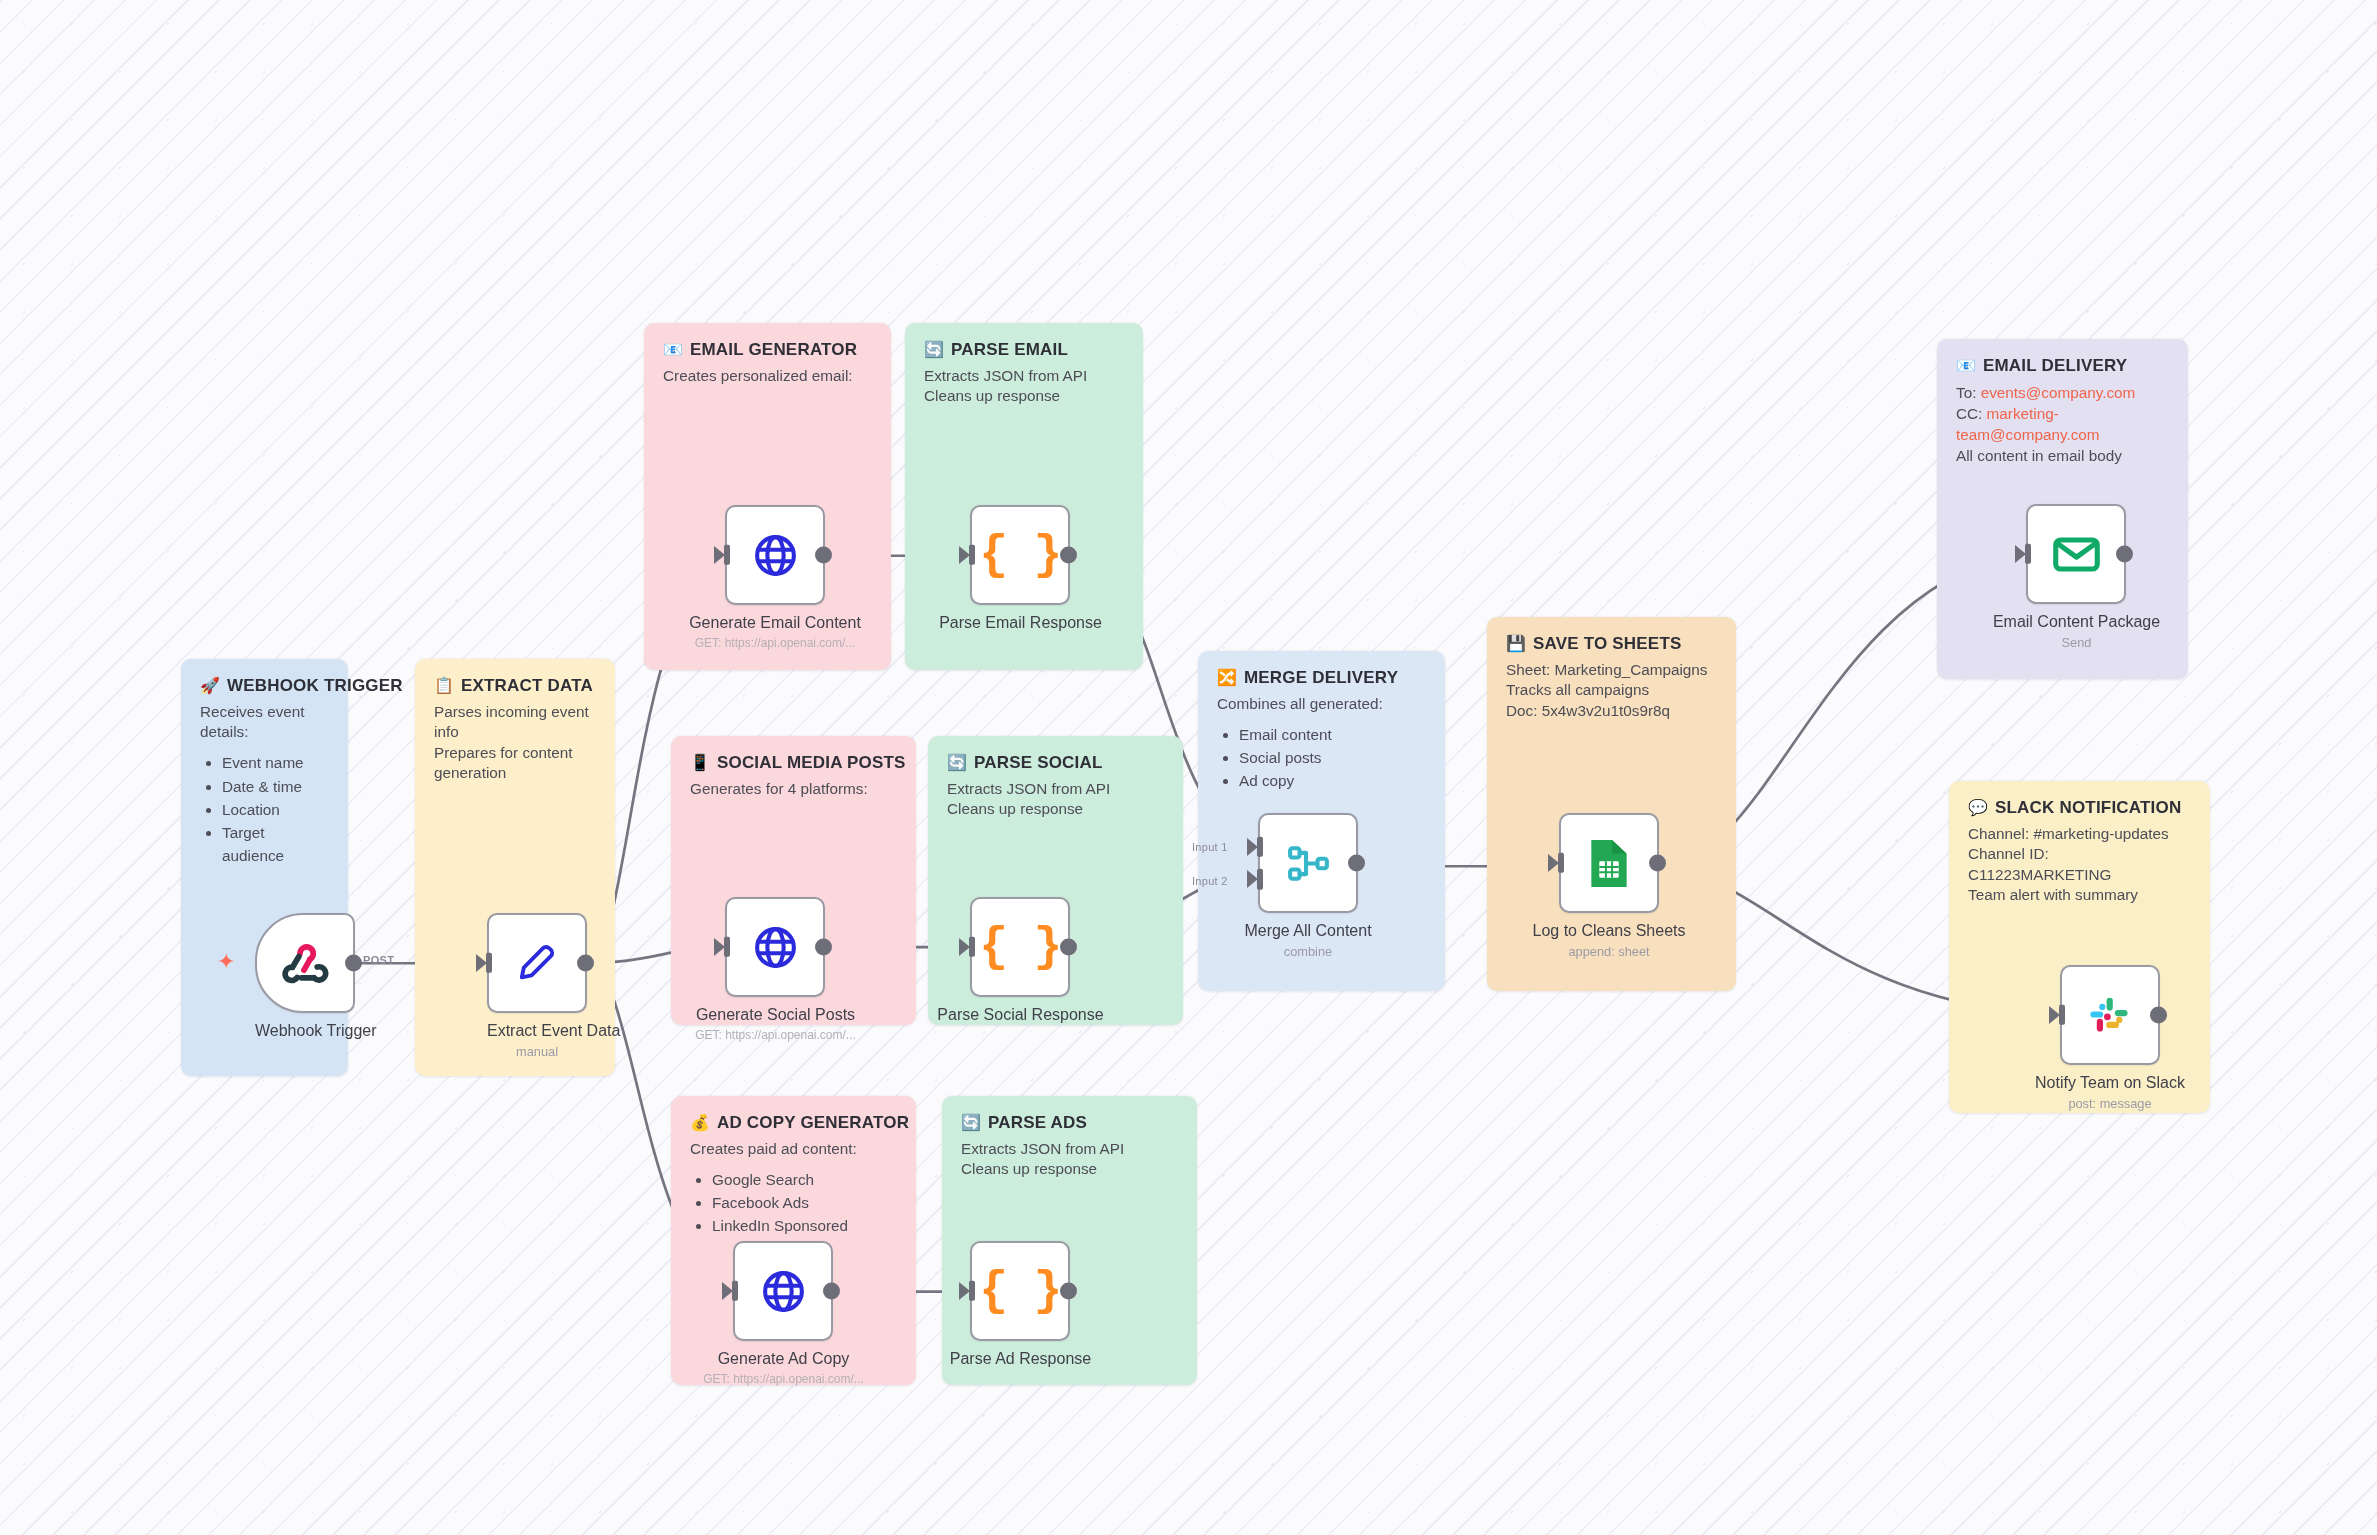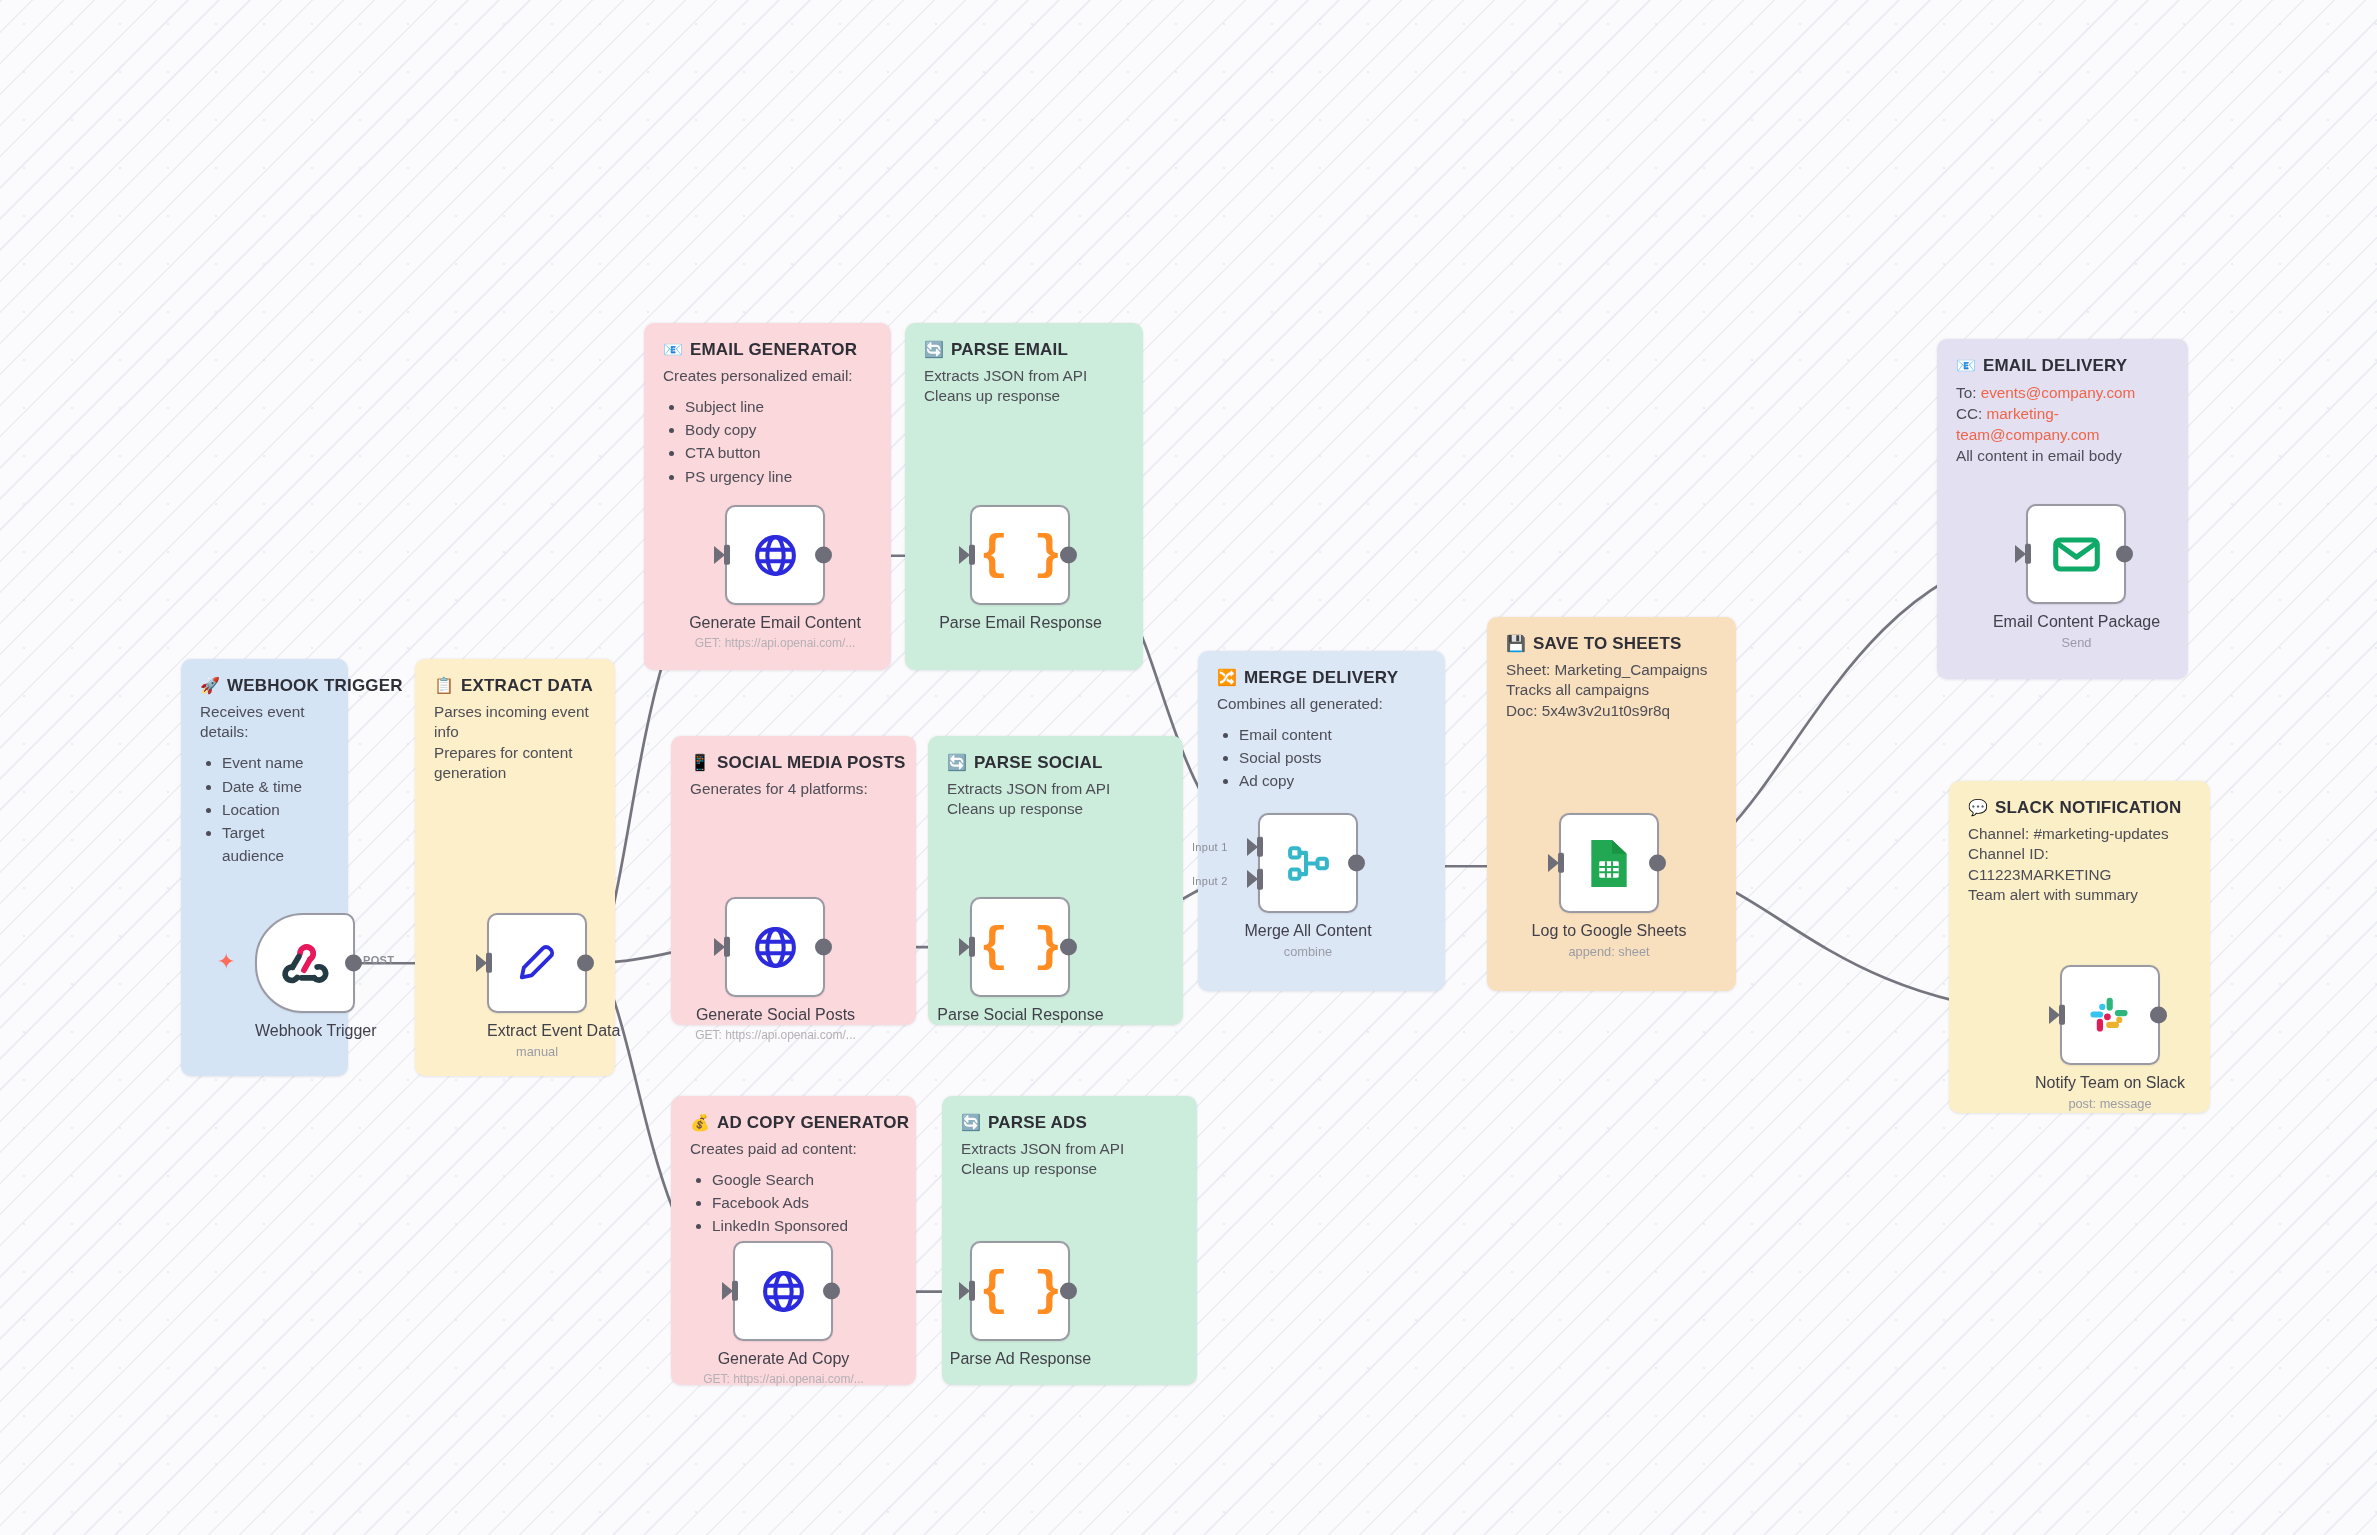--- a/index.html
+++ b/index.html
@@ -173,26 +173,20 @@
     <p class="st-sub">Prepares for content</p>
     <p class="st-sub">generation</p>
   </div>
 
   <div class="sticky sk-pink" style="left:644px; top:323px; width:247px; height:347px;">
     <div class="st-title">
       <span class="st-emoji">📧</span>
       <span>EMAIL GENERATOR</span>
     </div>
     <p class="st-sub">Creates personalized email:</p>
-    <ul>
-      <li>Subject line</li>
-      <li>Body copy</li>
-      <li>CTA button</li>
-      <li>PS urgency line</li>
-    </ul>
   </div>
 
   <div class="sticky sk-green" style="left:905px; top:323px; width:238px; height:347px;">
     <div class="st-title">
       <span class="st-emoji">🔄</span>
       <span>PARSE EMAIL</span>
     </div>
     <p class="st-sub">Extracts JSON from API</p>
     <p class="st-sub">Cleans up response</p>
   </div>
@@ -415,21 +409,21 @@
       <svg class="ico" width="48" height="53" viewBox="0 0 20 24">
         <path d="M2 1.4h9.4L18 7.6v15H2z" fill="#22a853"></path>
         <path d="M11.4 1.4 18 7.6h-6.6z" fill="#199445"></path>
         <rect x="5.6" y="11" width="8.8" height="7.4" rx="0.6" fill="#ffffff"></rect>
         <path d="M5.6 13.6h8.8M5.6 16h8.8M8.6 11v7.4M11.4 11v7.4" stroke="#22a853" stroke-width="0.9" fill="none"></path>
       </svg>
       <span class="port-in"></span>
       <span class="port-in-bar"></span>
       <span class="port-out"></span>
     </div>
-    <div class="node-label" style="margin-left:-41px; width:182px;">Log to Google Sheets</div>
+    <div class="node-label" style="margin-left:-41px; width:182px;">Log to Cleans Sheets</div>
     <div class="node-sublabel" style="margin-left:-41px; width:182px;">append: sheet</div>
   </div>
 
   <div class="node" style="left:2026px; top:504px;">
     <div class="node-box">
       <svg class="ico" width="53" height="53" viewBox="0 0 24 24">
         <rect x="2.6" y="5.4" width="18.8" height="13.2" rx="2.2" fill="none" stroke="#0fa968" stroke-width="2.3"></rect>
         <path d="M3.4 7 12 13.2 20.6 7" fill="none" stroke="#0fa968" stroke-width="2.3" stroke-linejoin="round"></path>
       </svg>
       <span class="port-in"></span>

